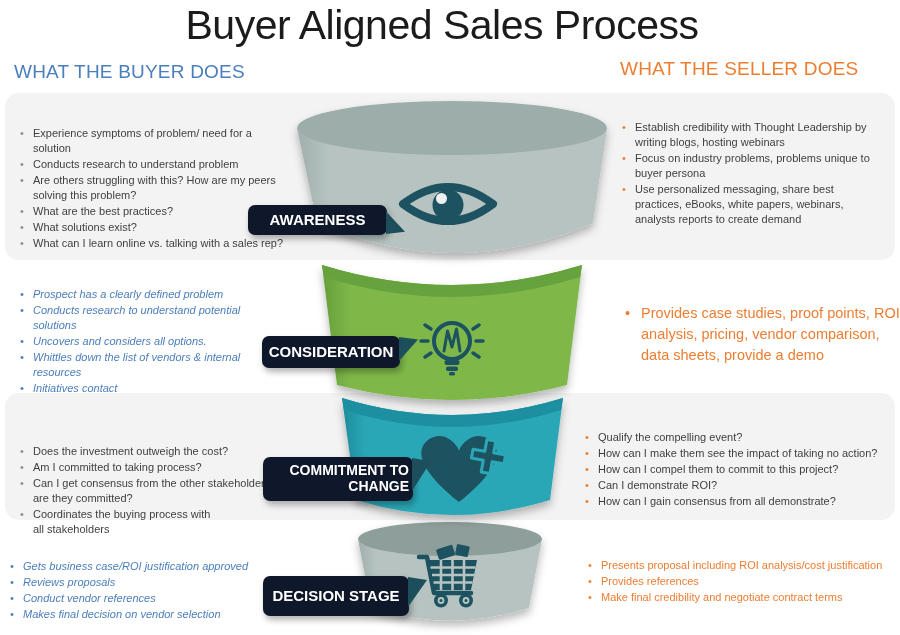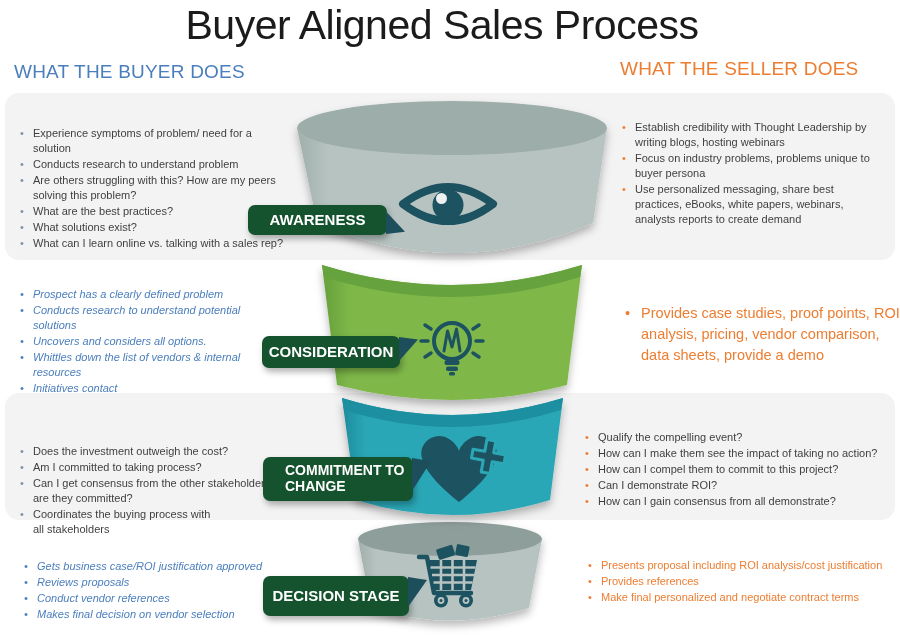--- a/index.html
+++ b/index.html
@@ -29,22 +29,22 @@
   .b-slate li::before{color:#7d91a8;}
   .b-orange li::before{color:#ed7d31;}
   .c-blue li{color:#4a7ebc;font-style:italic;}.c-blue li::before{color:#4a7ebc;}
   .c-orange li{color:#ed7d31;}.c-orange li::before{color:#ed7d31;}
   .big{font-size:14.5px;line-height:21px;}
   .big li{padding-left:20px;margin:0;}
   .big li::before{left:4px;}
 
   
   .banner{
-    position:absolute;background:#14532d;color:#fff;font-weight:700;font-size:15px;
-    display:flex;align-items:center;justify-content:center;text-align:left;
+    position:absolute;background:#0f172a;color:#fff;font-weight:700;font-size:15px;
+    display:flex;align-items:center;justify-content:center;text-align:right;
     border-radius:7px;box-shadow:2px 4px 6px rgba(0,0,0,.3);z-index:5;line-height:1.12;
     padding:0 4px;box-sizing:border-box;
   }
   .banner::after{content:'';position:absolute;left:calc(100% - 1px);width:19px;background:#1d4e5c;}
   .tail-up::after{top:1px;height:75%;clip-path:polygon(0 0,100% 10%,0 100%);}
   .tail-down::after{bottom:1px;height:75%;clip-path:polygon(0 0,100% 90%,0 100%);}
   .banner-commitment{font-size:14px;padding-left:22px;}
 </style>
 </head>
 <body>
@@ -173,21 +173,21 @@
     <li><span class="txt">Initiatives contact</span></li>
   </ul>
 <ul class="pts c-dark b-slate" style="left:18px;top:444px;width:315px">
     <li><span class="txt">Does the investment outweigh the cost?</span></li>
     <li><span class="txt">Am I committed to taking process?</span></li>
     <li><span class="txt">Can I get consensus from the other stakeholders  &amp;
 are they committed?</span></li>
     <li><span class="txt">Coordinates the buying process with
 all stakeholders</span></li>
   </ul>
-<ul class="pts c-blue" style="left:22px;top:559px;width:300px">
+<ul class="pts c-blue" style="left:8px;top:559px;width:300px">
     <li><span class="txt">Gets business case/ROI justification approved</span></li>
     <li><span class="txt">Reviews proposals</span></li>
     <li><span class="txt">Conduct vendor references</span></li>
     <li><span class="txt">Makes final decision on vendor selection</span></li>
   </ul>
 
 <ul class="pts c-dark b-orange" style="left:620px;top:120px;width:278px">
     <li><span class="txt">Establish credibility with Thought Leadership by
 writing blogs, hosting webinars</span></li>
     <li><span class="txt">Focus on industry problems, problems unique to
@@ -204,14 +204,14 @@
 <ul class="pts c-dark b-orange" style="left:583px;top:430px;width:318px">
     <li><span class="txt">Qualify the compelling event?</span></li>
     <li><span class="txt">How can I make them see the impact of taking no action?</span></li>
     <li><span class="txt">How can I compel them to commit to this project?</span></li>
     <li><span class="txt">Can I demonstrate ROI?</span></li>
     <li><span class="txt">How can I gain consensus from all demonstrate?</span></li>
   </ul>
 <ul class="pts c-orange" style="left:586px;top:558px;width:318px">
     <li><span class="txt">Presents proposal including ROI analysis/cost justification</span></li>
     <li><span class="txt">Provides  references</span></li>
-    <li><span class="txt">Make final personalized and negotiate contract terms</span></li>
+    <li><span class="txt">Make final credibility and negotiate contract terms</span></li>
   </ul>
 
 </body></html>

